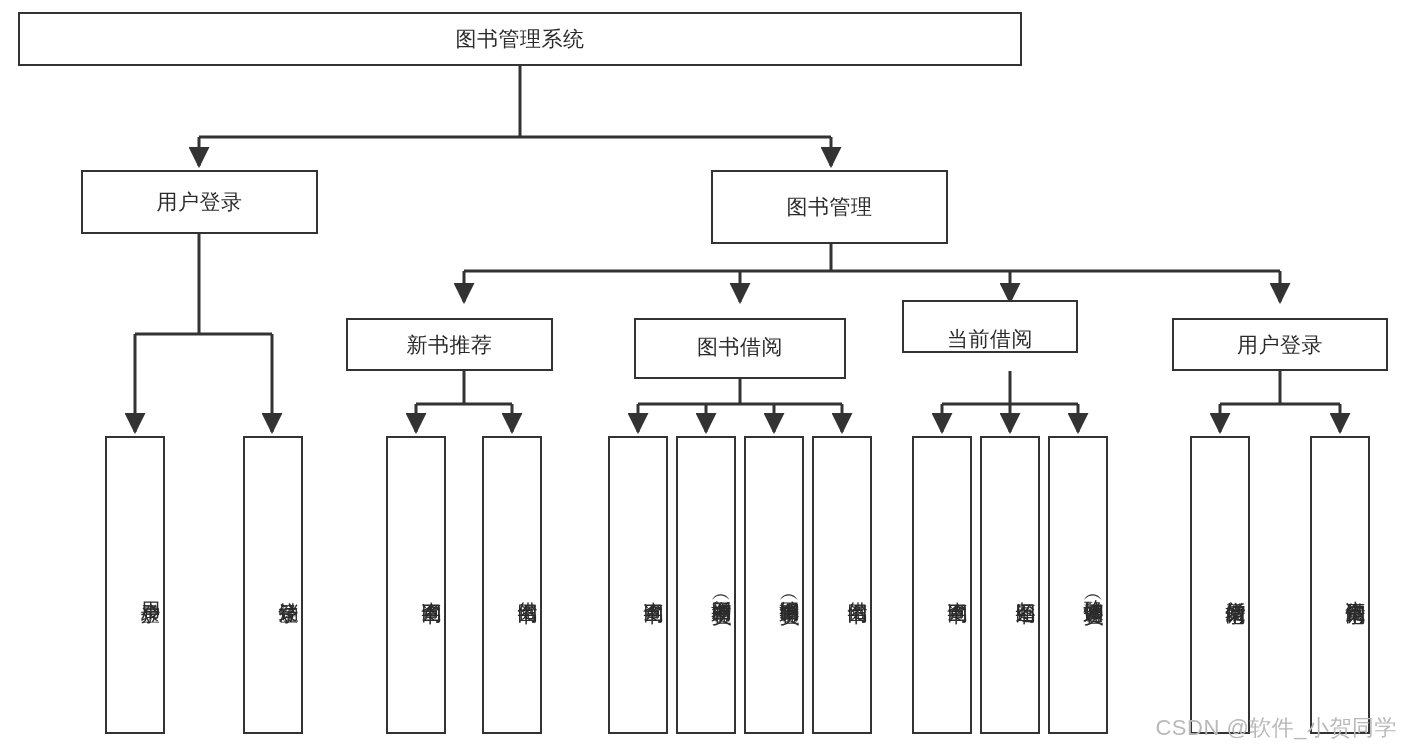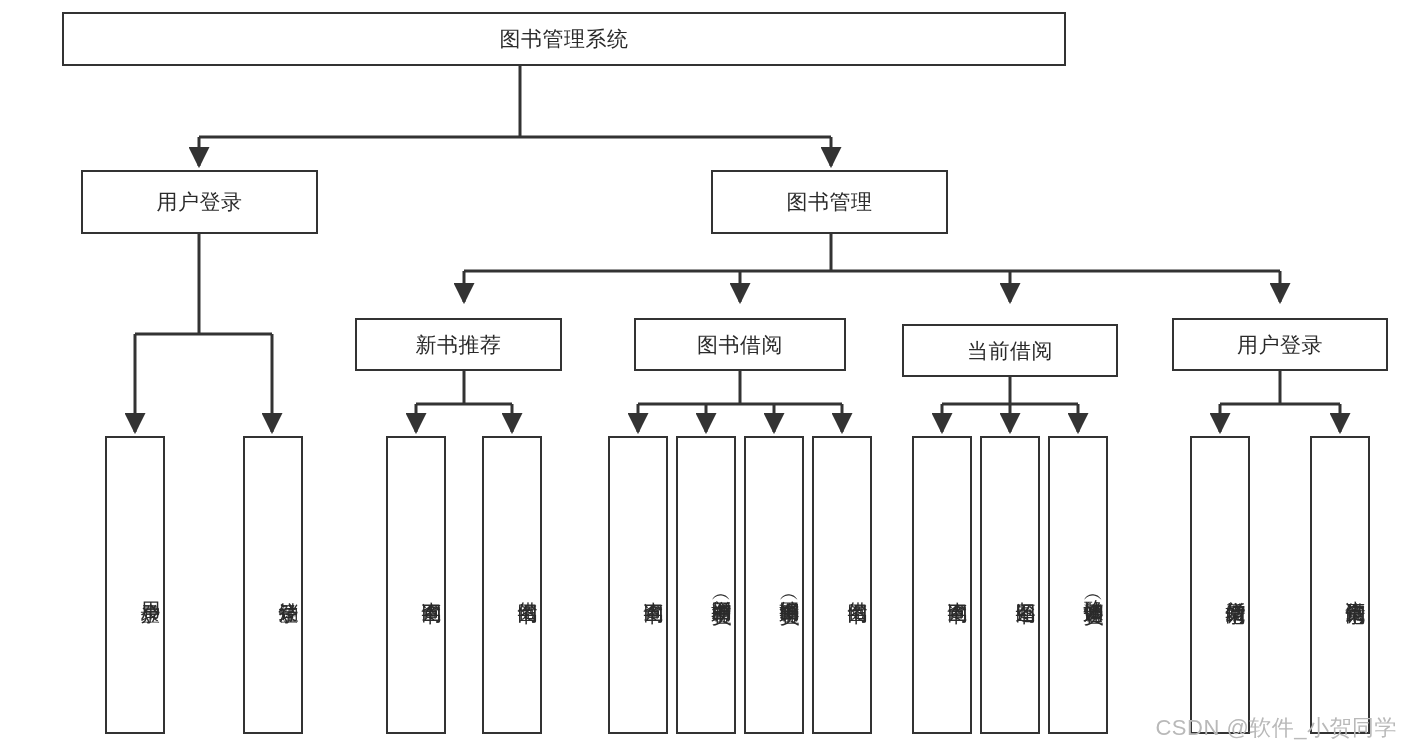--- a/index.html
+++ b/index.html
@@ -115,41 +115,41 @@
       <path d="M 1010 404 L 1010 432" marker-end="url(#arrow)"></path>
       <path d="M 1078 404 L 1078 432" marker-end="url(#arrow)"></path>
 
       <path d="M 1280 371 L 1280 404"></path>
       <path d="M 1220 404 L 1340 404"></path>
       <path d="M 1220 404 L 1220 432" marker-end="url(#arrow)"></path>
       <path d="M 1340 404 L 1340 432" marker-end="url(#arrow)"></path>
     </g>
   </svg>
 
-  <div class="node node-h" style="left:18px; top:12px; width:1004px; height:54px;margin-left:44px;">
+  <div class="node node-h" style="left:18px; top:12px; width:1004px; height:54px;">
     <span>图书管理系统</span>
   </div>
 
   <div class="node node-h" style="left:81px; top:170px; width:237px; height:64px;">
     <span>用户登录</span>
   </div>
 
-  <div class="node node-h" style="left:711px; top:170px; width:237px; height:64px;text-align:center;">
+  <div class="node node-h" style="left:711px; top:170px; width:237px; height:74px;text-align:center;">
     <span>图书管理</span>
   </div>
 
-  <div class="node node-h" style="left:355px; top:318px; width:207px; height:53px;justify-content:center;">
+  <div class="node node-h" style="left:346px; top:318px; width:207px; height:53px;justify-content:center;">
     <span>新书推荐</span>
   </div>
 
-  <div class="node node-h" style="left:634px; top:318px; width:212px; height:53px;">
+  <div class="node node-h" style="left:634px; top:318px; width:212px; height:61px;font-family:Liberation Mono, monospace;">
     <span>图书借阅</span>
   </div>
 
-  <div class="node node-h" style="left:902px; top:324px; width:216px; height:53px;">
+  <div class="node node-h" style="left:902px; top:300px; width:176px; height:53px;align-items:flex-end;">
     <span>当前借阅</span>
   </div>
 
   <div class="node node-h" style="left:1172px; top:318px; width:216px; height:53px;">
     <span>用户登录</span>
   </div>
 
   <div class="node node-v" style="left:105px; top:436px; width:60px; height:298px;">
     <span class="vtext">用户登录</span>
   </div>

